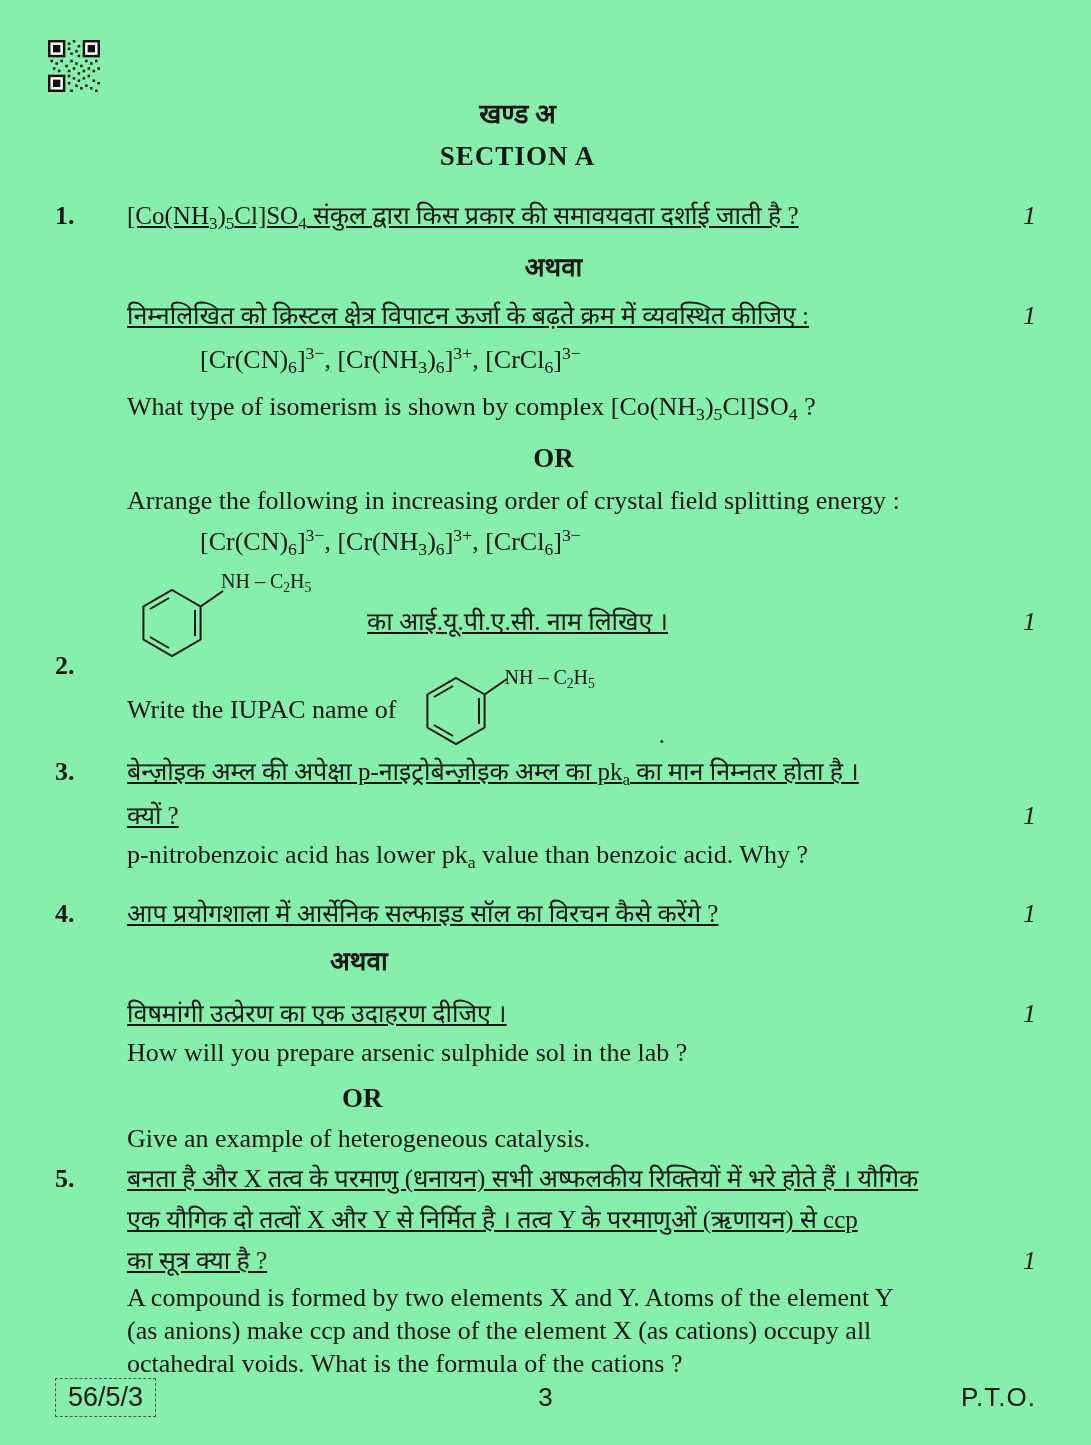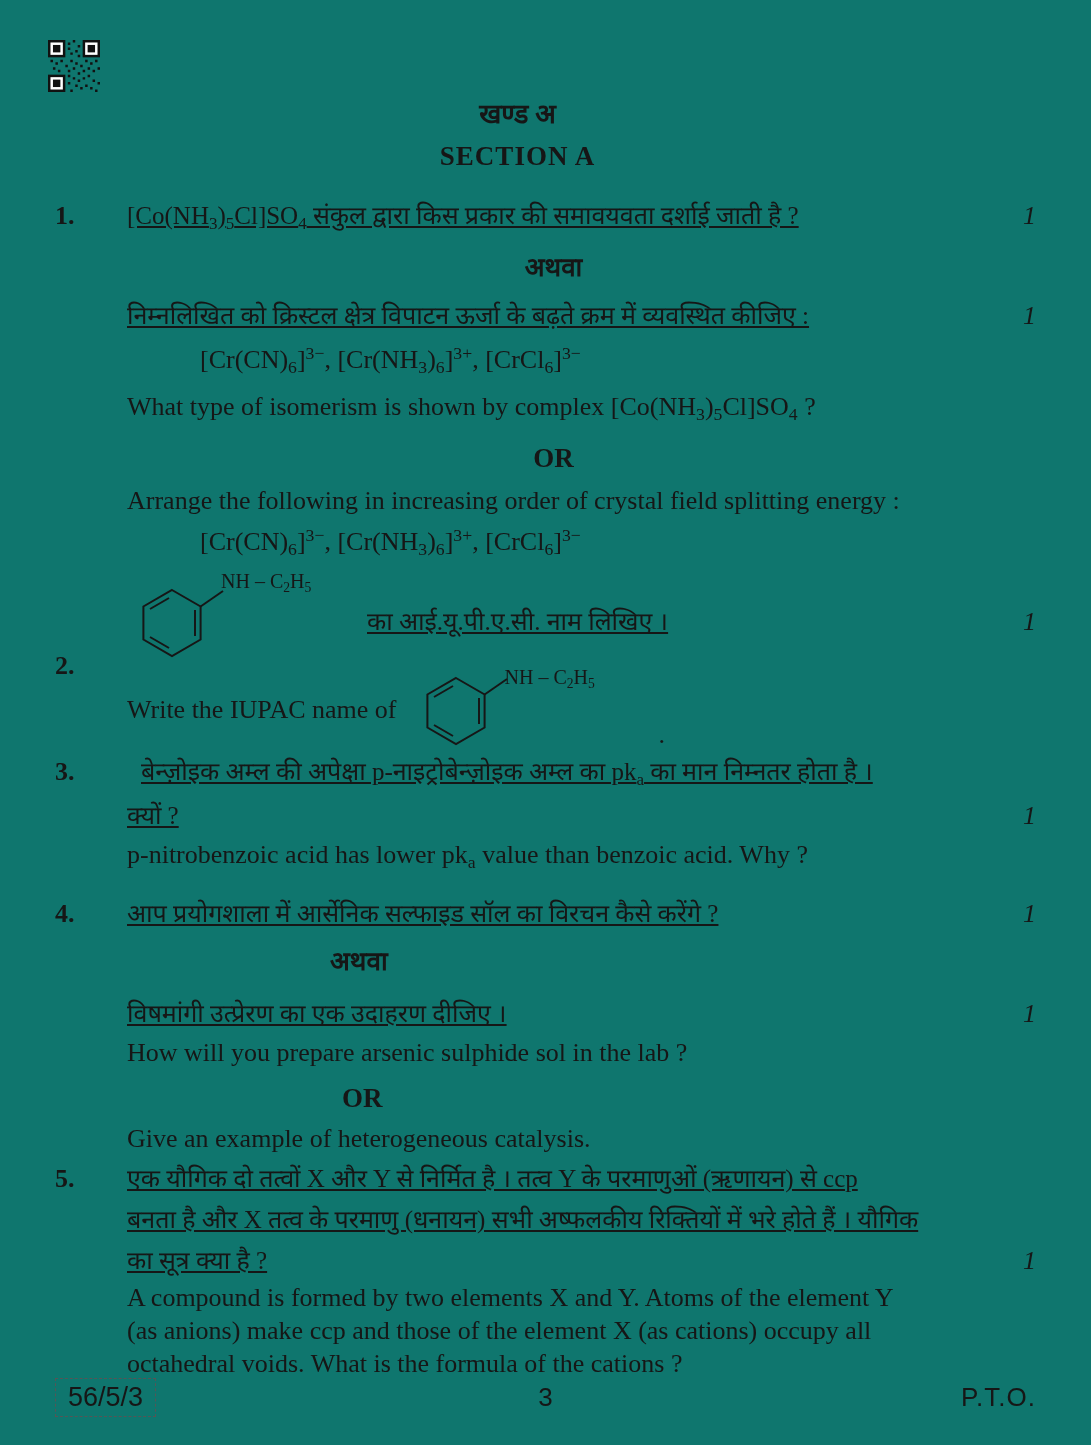--- a/index.html
+++ b/index.html
@@ -1,21 +1,21 @@
 <!DOCTYPE html>
 <html><head>
 <meta charset="utf-8">
 <style>
   html,body { margin:0; padding:0; background:#ffffff; }
   body { width:1091px; height:1445px; }
   .page {
     position:relative; width:1091px; height:1445px; overflow:hidden;
     box-sizing:border-box; padding:40px 55px 0 55px;
     font-family:"Liberation Serif","DejaVu Serif",serif;
-    color:#161616; background:#0f766e;
+    color:#161616; background:#86efac;
   }
   .qr { position:absolute; left:48px; top:40px; width:52px; height:52px; }
 
   .center-head { text-align:center; margin-right:56px; font-weight:bold; }
   .heading-hi { font-size:27px; line-height:36px; margin-top:56px; }
   .heading-en { font-size:27px; line-height:36px; margin-top:6px; letter-spacing:1px; }
 
   .q { display:flex; }
   .qnum { width:72px; font-weight:bold; font-size:26px; line-height:40px; flex:0 0 72px; }
   .qbody { flex:1; min-width:0; }
@@ -143,21 +143,21 @@
           <span class="mol-label">NH – C<sub>2</sub>H<sub>5</sub></span>
         </span>
         <span class="period">.</span>
       </div>
     </div>
   </div>
 
   <div class="q" style="margin-top:2px;">
     <div class="qnum">3.</div>
     <div class="qbody">
-      <div class="hi" style="margin-right:56px;margin-left:14px;">बेन्ज़ोइक अम्ल की अपेक्षा p-नाइट्रोबेन्ज़ोइक अम्ल का pk<sub>a</sub> का मान निम्नतर होता है ।</div>
+      <div class="hi" style="margin-right:56px;">बेन्ज़ोइक अम्ल की अपेक्षा p-नाइट्रोबेन्ज़ोइक अम्ल का pk<sub>a</sub> का मान निम्नतर होता है ।</div>
       <div class="line" style="margin-top:4px;">
         <span class="txt hi">क्यों ?</span>
         <span class="marks">1</span>
       </div>
       <div class="en">p-nitrobenzoic acid has lower pk<sub>a</sub> value than benzoic acid. Why ?</div>
     </div>
   </div>
 
   <div class="q" style="margin-top:20px;">
     <div class="qnum">4.</div>
@@ -173,22 +173,22 @@
       </div>
       <div class="en">How will you prepare arsenic sulphide sol in the lab ?</div>
       <div class="or-head or-left-en" style="margin-top:8px;">OR</div>
       <div class="en" style="margin-top:4px;">Give an example of heterogeneous catalysis.</div>
     </div>
   </div>
 
   <div class="q" style="margin-top:0;">
     <div class="qnum" style="line-height:41px;">5.</div>
     <div class="qbody">
+      <div class="hi" style="line-height:41px; margin-right:56px;">बनता है और X तत्व के परमाणु (धनायन) सभी अष्फलकीय रिक्तियों में भरे होते हैं । यौगिक</div>
       <div class="hi" style="line-height:41px; margin-right:56px;">एक यौगिक दो तत्वों X और Y से निर्मित है । तत्व Y के परमाणुओं (ऋणायन) से ccp</div>
-      <div class="hi" style="line-height:41px; margin-right:56px;">बनता है और X तत्व के परमाणु (धनायन) सभी अष्फलकीय रिक्तियों में भरे होते हैं । यौगिक</div>
       <div class="line">
         <span class="txt hi" style="line-height:41px;">का सूत्र क्या है ?</span>
         <span class="marks" style="line-height:41px;">1</span>
       </div>
       <div class="en" style="line-height:33px;">A compound is formed by two elements X and Y. Atoms of the element Y</div>
       <div class="en" style="line-height:33px;">(as anions) make ccp and those of the element X (as cations) occupy all</div>
       <div class="en" style="line-height:33px;">octahedral voids. What is the formula of the cations ?</div>
     </div>
   </div>
 

